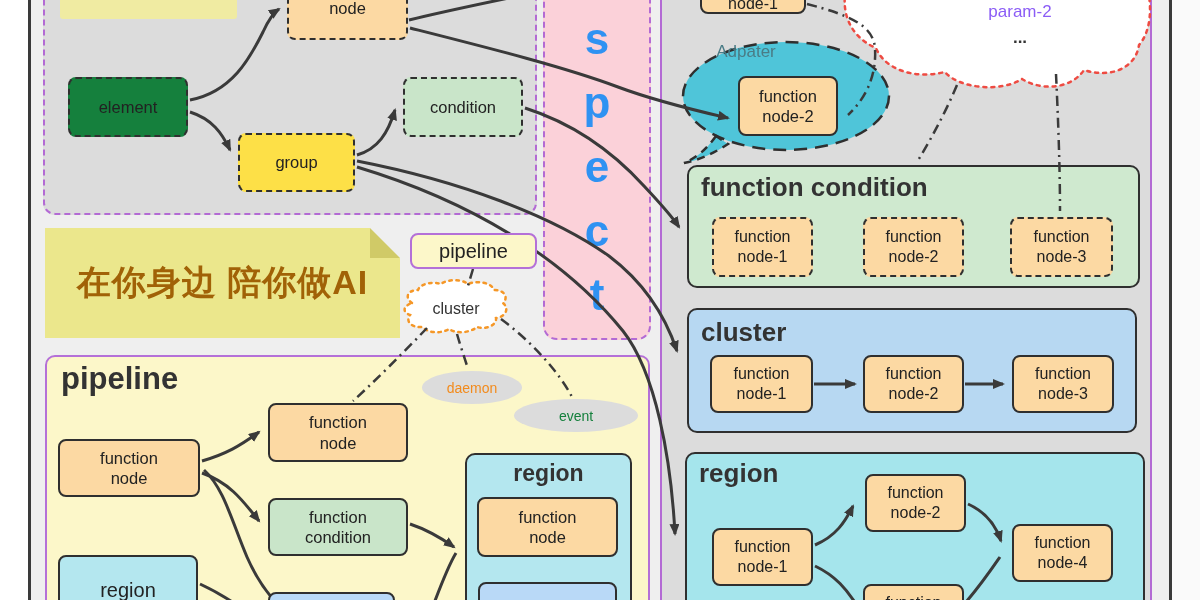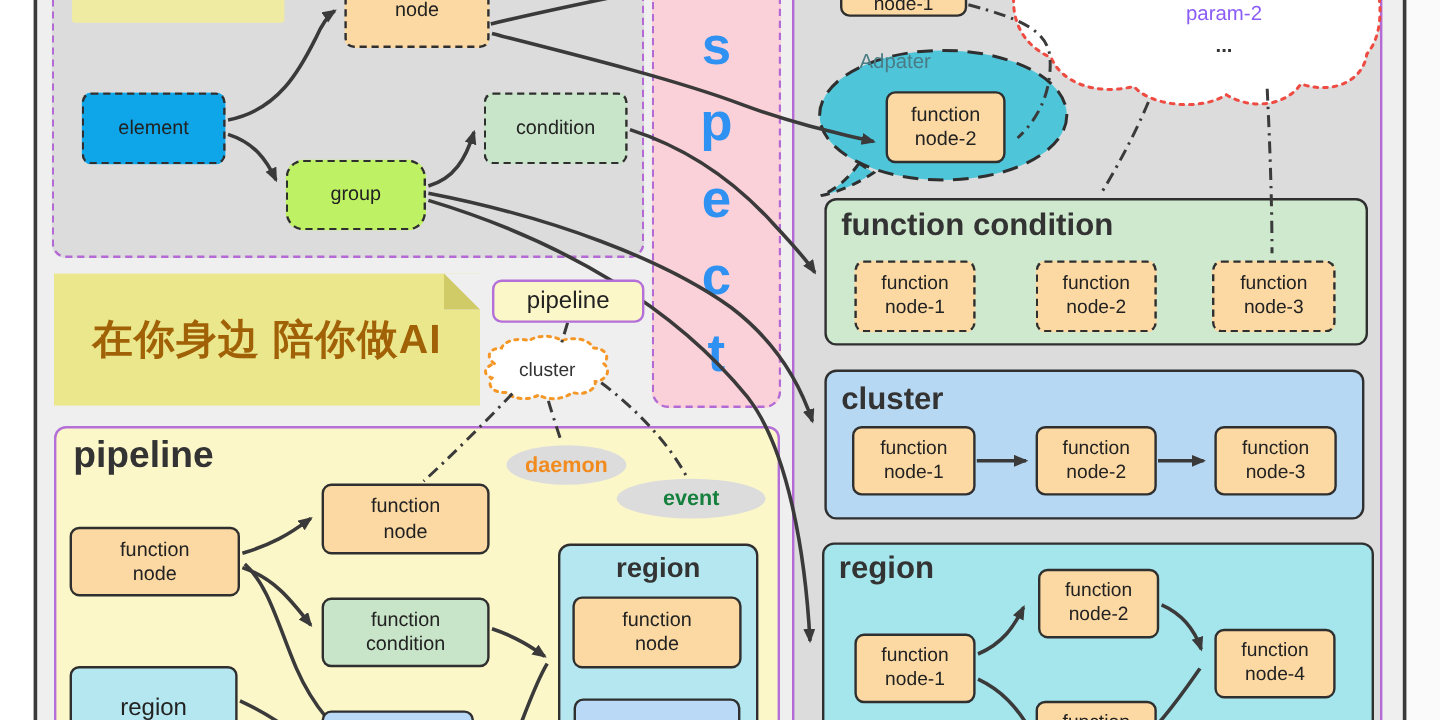--- a/index.html
+++ b/index.html
@@ -9,25 +9,25 @@
   .gutter{z-index:0;}
   .frameline{z-index:0;background:#3a3a3a;}
   .panel{z-index:1;box-sizing:border-box;}
   .subpanel{z-index:2;box-sizing:border-box;}
   #connector-layer{position:absolute;left:0;top:0;z-index:3;pointer-events:none;}
   .nb{z-index:4;box-sizing:border-box;display:flex;align-items:center;justify-content:center;
       text-align:center;white-space:pre-line;font-size:16.5px;line-height:1.22;color:#222;}
   .lbl{z-index:4;}
   .solidb{border:2.5px solid #2f2f2f;border-radius:8px;}
   .dashb{border:2.5px dashed #2f2f2f;border-radius:8px;}
-  .orange{background:#fcd9a3;} .pink{background:#0ea5e9;} .grape{background:#bef264;border-radius:15px;}
+  .orange{background:#fcd9a3;} .pink{background:#15803d;} .grape{background:#fde047;}
   .green{background:#c9e5c9;} .cyanbox{background:#b4e7ef;} .bluebox{background:#b9d9f7;}
   .ptitle{font-weight:bold;color:#333;}
   .badge{z-index:4;display:flex;align-items:center;justify-content:center;border-radius:50%;
-         background:#dcdcdc;font-weight:bold;font-size:18px;}
+         background:#dcdcdc;font-weight:normal;font-size:14px;}
   .strip-letter{font-size:44px;font-weight:bold;color:#2f92f2;line-height:46px;text-align:center;}
 </style>
 </head>
 <body>
 
 <div id="canvas">
 
   <div class="abs gutter" style="left:0;top:0;width:28px;height:600px;background:#ffffff;"></div>
   <div class="abs gutter" style="left:1172px;top:0;width:28px;height:600px;background:#fafafa;"></div>
   <div class="abs frameline" style="left:28px;top:0;width:3px;height:600px;"></div>

